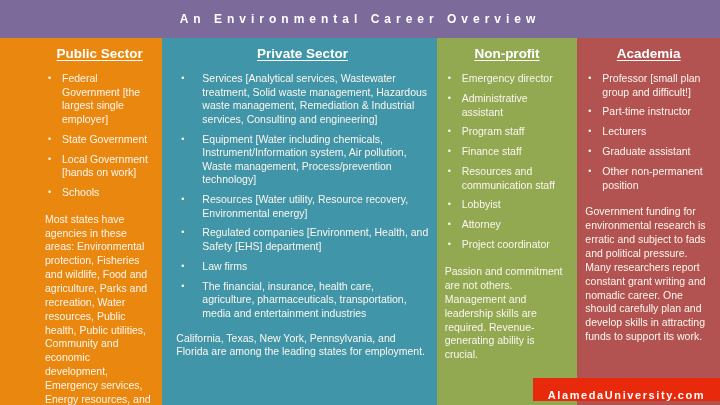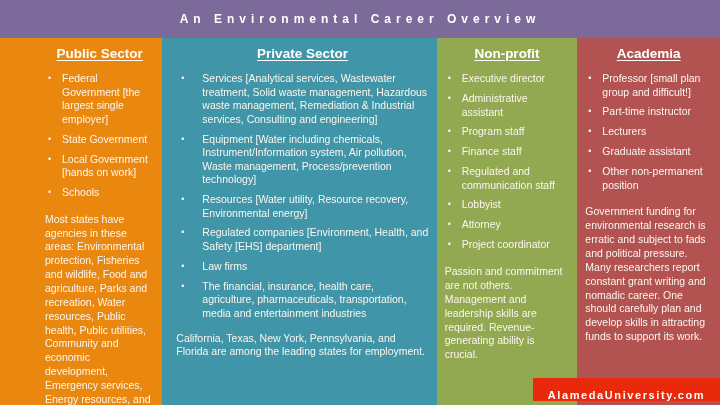--- a/index.html
+++ b/index.html
@@ -104,37 +104,37 @@
         </li>
       </ul>
       <p class="note">California, Texas, New York, Pennsylvania, and Florida are among the leading states for employment.</p>
     </section>
 
     <section class="col col-2">
       <h2 class="col-title">Non-profit</h2>
       <ul class="bullets">
         <li>
           <span class="marker">•</span>
-          <span class="txt">Executive director</span>
+          <span class="txt">Emergency director</span>
         </li>
         <li>
           <span class="marker">•</span>
           <span class="txt">Administrative assistant</span>
         </li>
         <li>
           <span class="marker">•</span>
           <span class="txt">Program staff</span>
         </li>
         <li>
           <span class="marker">•</span>
           <span class="txt">Finance staff</span>
         </li>
         <li>
           <span class="marker">•</span>
-          <span class="txt">Regulated and communication staff</span>
+          <span class="txt">Resources and communication staff</span>
         </li>
         <li>
           <span class="marker">•</span>
           <span class="txt">Lobbyist</span>
         </li>
         <li>
           <span class="marker">•</span>
           <span class="txt">Attorney</span>
         </li>
         <li>

